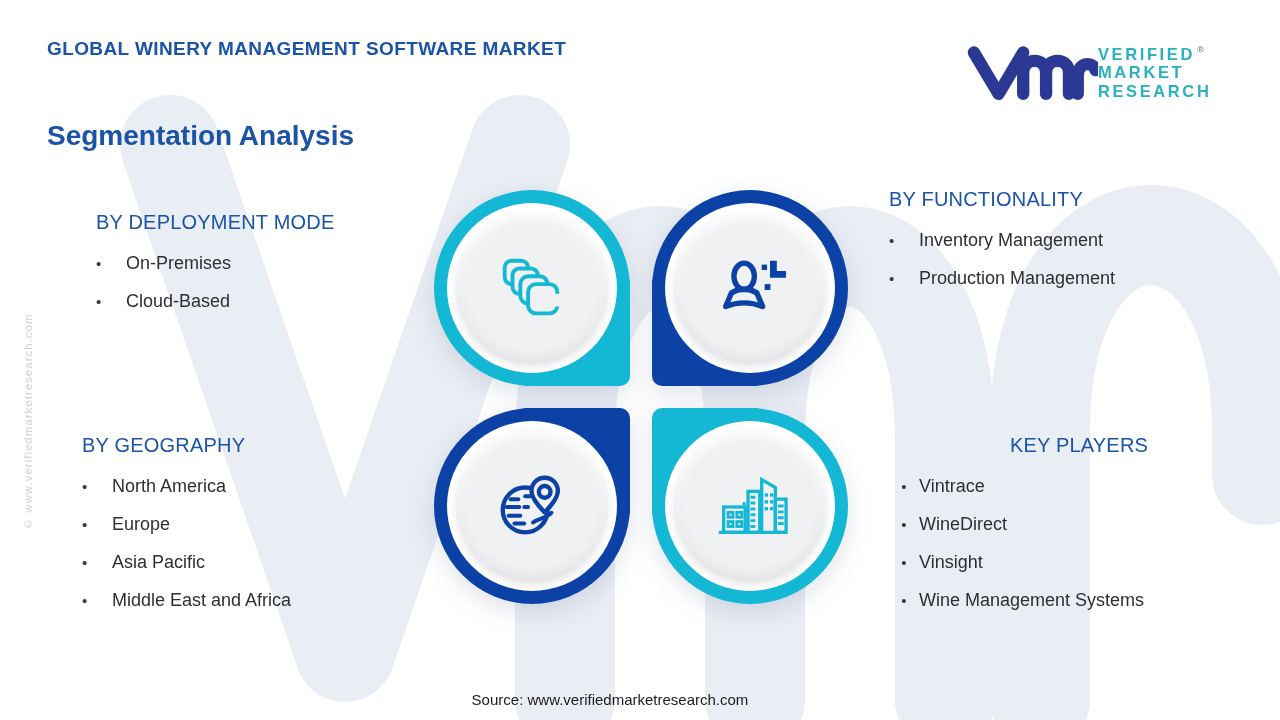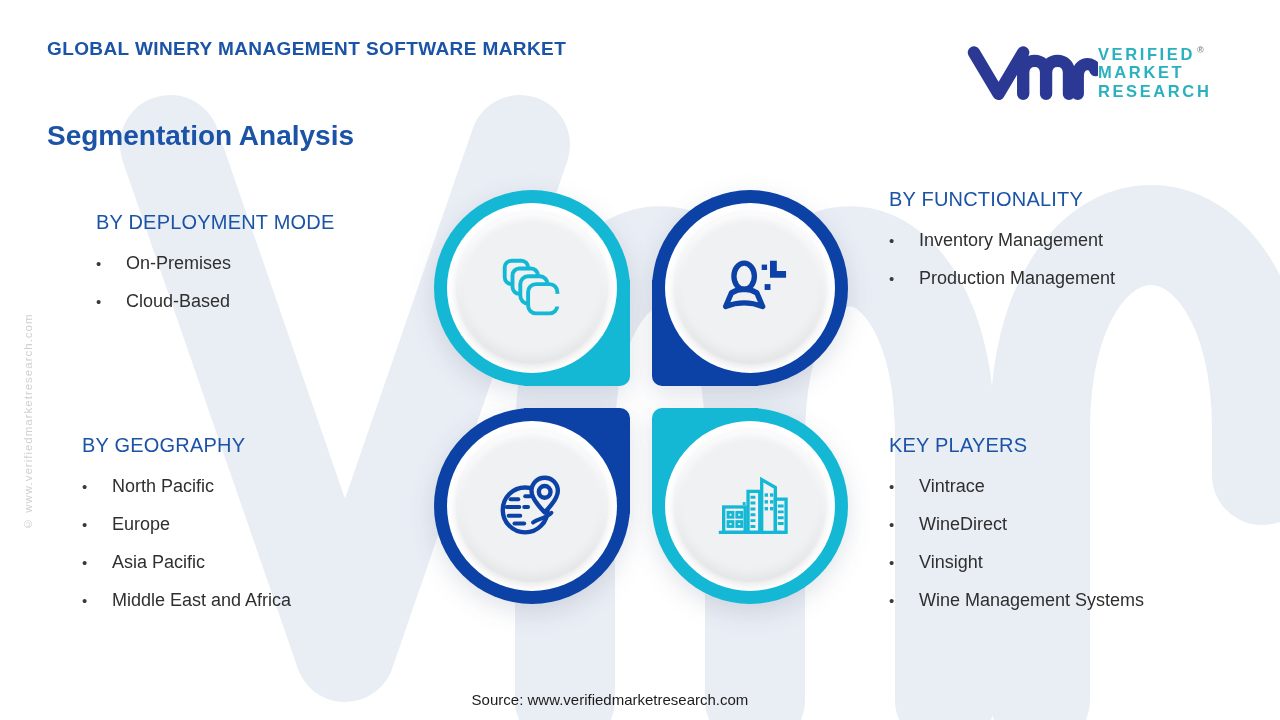--- a/index.html
+++ b/index.html
@@ -32,21 +32,21 @@
 
   
   .section { position:absolute; z-index:2; width:360px; }
   .section h3 { font-size:20px; font-weight:normal; color:var(--heading_blue,#1b53a6); margin-bottom:20px; letter-spacing:.2px; }
   .section ul { list-style:none; }
   .section li { display:flex; align-items:flex-start; margin-bottom:19px; line-height:19px; font-size:18px; color:var(--text,#2f2f2f); }
   .section .dot { width:30px; flex:0 0 30px; font-size:15px; color:#3a3a3a; }
   #sec-deployment   { left:96px;  top:211px; }
   #sec-functionality{ left:889px; top:188px; width:380px; }
   #sec-geography    { left:82px;  top:434px; }
-  #sec-keyplayers   { left:889px; top:434px; width:380px; }
+  #sec-keyplayers   { left:889px; top:434px; width:380px;text-align:center; }
 
   
   .bubble { position:absolute; width:196px; height:196px; border-radius:50%; z-index:2;
             filter:drop-shadow(0 8px 12px rgba(40,60,100,.14)); }
   .bubble.teal { background:var(--teal,#15b8d4); }
   .bubble.navy { background:var(--navy,#0c41a6); }
   .bubble::before { content:""; position:absolute; width:54%; height:54%; }
   .bubble.teal::before { background:var(--teal,#15b8d4); }
   .bubble.navy::before { background:var(--navy,#0c41a6); }
   .tail-br::before { right:0; bottom:0; border-radius:0 0 10px 0; }
@@ -126,21 +126,21 @@
           <span class="itxt">Production Management</span>
         </li>
       </ul>
   </div>
 
   <div class="section" id="sec-geography">
     <h3>BY GEOGRAPHY</h3>
     <ul>
         <li>
           <span class="dot">•</span>
-          <span class="itxt">North Pacific</span>
+          <span class="itxt">North America</span>
         </li>
         <li>
           <span class="dot">•</span>
           <span class="itxt">Europe</span>
         </li>
         <li>
           <span class="dot">•</span>
           <span class="itxt">Asia Pacific</span>
         </li>
         <li>

